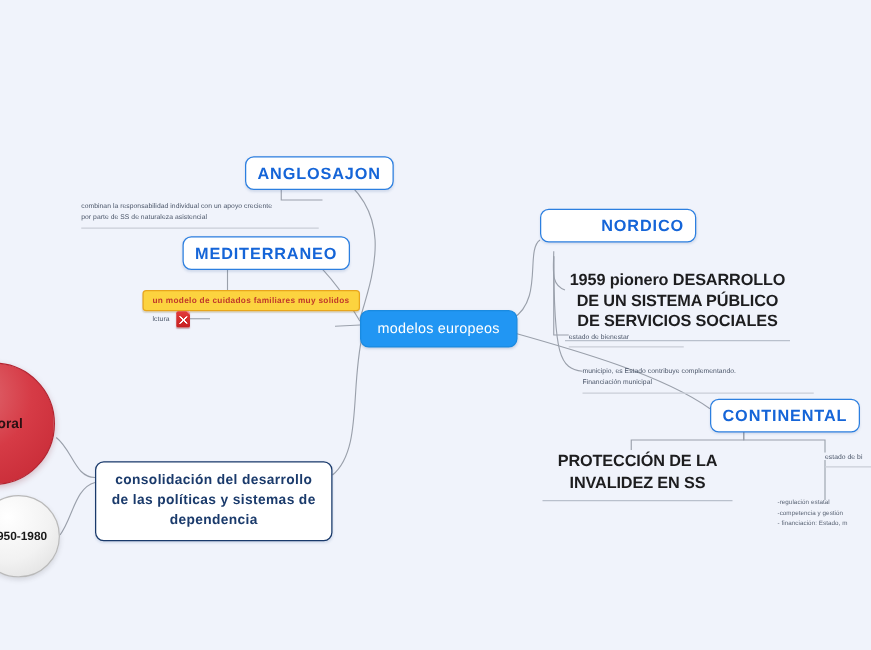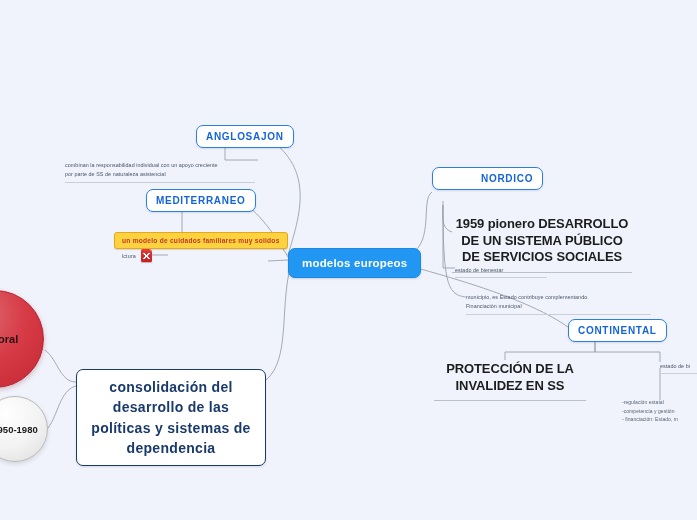--- a/index.html
+++ b/index.html
@@ -32,47 +32,47 @@
     position: absolute;
     box-sizing: border-box;
   }
 
   
   .center-node {
     background: #2196f3;
     border: 1px solid #1a8ae0;
     border-radius: 7px;
     color: #ffffff;
-    font-weight: bold;
+    font-weight: normal;
     font-size: 11.5px;
     letter-spacing: .2px;
     padding: 8px 13px;
     white-space: nowrap;
     box-shadow: 0 1px 2px rgba(20,60,120,.18);
   }
 
   
   .pill {
     background: #ffffff;
     border: 1.6px solid #2c7fe0;
     border-radius: 7px;
     color: #1565d8;
     font-weight: bold;
-    font-size: 10px;
+    font-size: 13px;
     letter-spacing: .7px;
     padding: 5px 9px;
     white-space: nowrap;
     box-shadow: 0 1px 2px rgba(30,70,140,.14);
   }
   .pill.dark {
     color: #1a3a6b;
     border-color: #1a3a6b;
     border-width: 1.2px;
     letter-spacing: .3px;
-    font-size: 14px;
+    font-size: 11px;
     text-align: center;
     white-space: normal;
     line-height: 1.45;
     padding: 7px 10px;
   }
   .pill.soft {
     border-color: #4d9ae8;
     color: #3b8ade;
     letter-spacing: .3px;
     text-transform: none;

